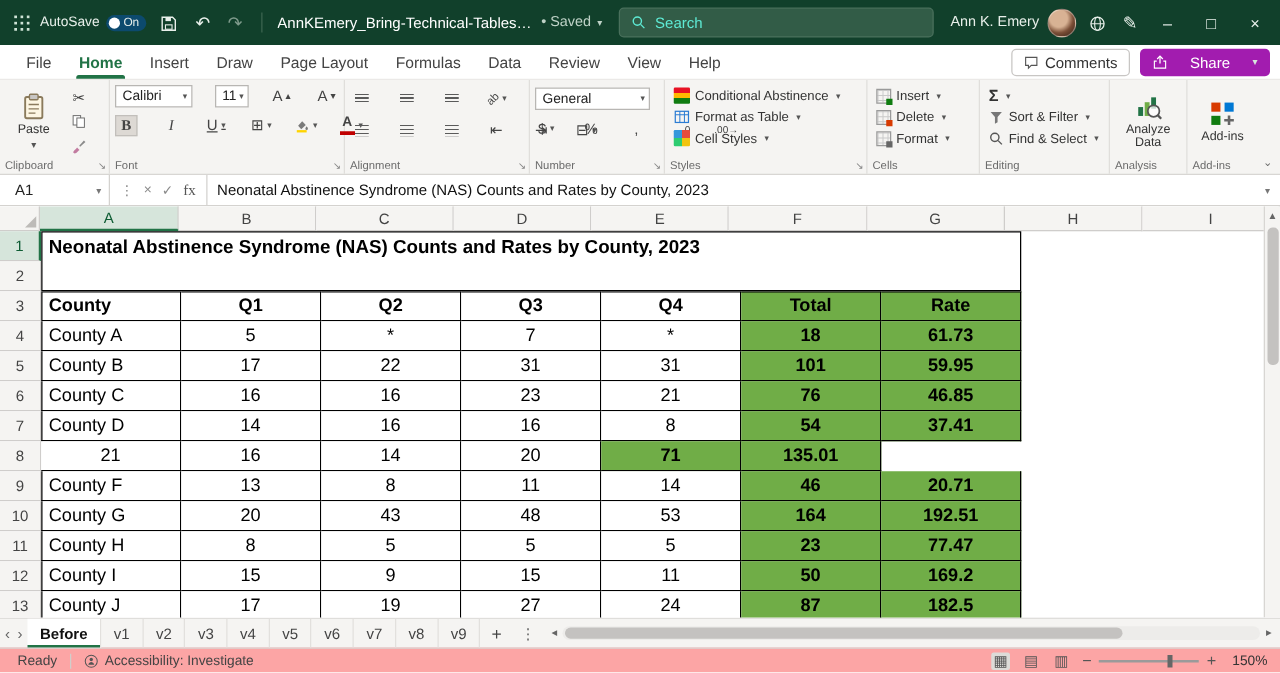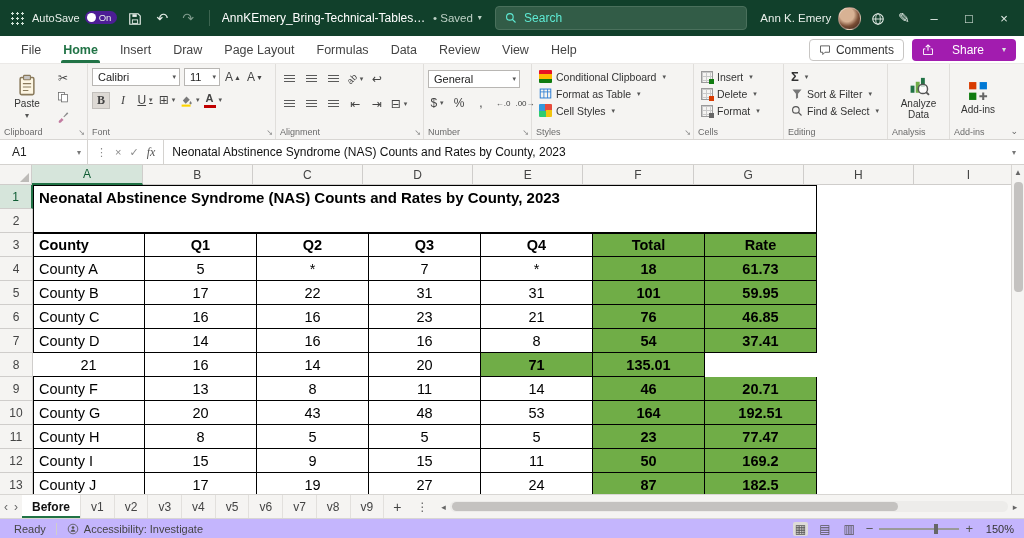--- a/index.html
+++ b/index.html
@@ -5,21 +5,21 @@
   * { margin:0; padding:0; box-sizing:border-box; }
   html,body { width:1024px; height:538px; overflow:hidden; background:#fff;
     font-family:"Liberation Sans","DejaVu Sans",sans-serif; }
   .svg-ic { width:14px; height:14px; display:inline-block; vertical-align:middle; }
 
   
   .titlebar { height:36px; background:#11402B; color:#fff; display:flex; align-items:center; padding:0 6px 0 10px; }
   .tb-left { display:flex; align-items:center; gap:8px; white-space:nowrap; }
   .app-dots { width:14px; height:14px; background-image:radial-gradient(#cfe3d6 1.2px, transparent 1.4px); background-size:5px 5px; }
   .autosave { display:flex; align-items:center; gap:5px; font-size:11px; color:#E8EFEA; }
-  .pill { display:flex; align-items:center; gap:3px; background:#4c1d95; border-radius:8px; padding:1px 6px 1px 2px; font-size:9.5px; }
+  .pill { display:flex; align-items:center; gap:3px; background:#0c4a6e; border-radius:8px; padding:1px 6px 1px 2px; font-size:9.5px; }
   .pill .dot { width:9px; height:9px; border-radius:50%; background:#fff; }
   .tb-ic { font-size:14px; color:#E8EFEA; padding:0 3px; cursor:default; }
   .tb-ic.dim { color:#7E9A8B; }
   .tb-sep { width:1px; height:16px; background:#3C6450; margin:0 4px; }
   .doc { display:flex; align-items:center; gap:5px; font-size:12px; color:#fff; max-width:260px;text-align:right; }
   .doc .t { overflow:hidden; text-overflow:ellipsis; white-space:nowrap; }
   .doc .saved { color:#BFD2C7; font-size:11.5px; white-space:nowrap; }
   .chev { font-size:8px; color:#BFD2C7; }
   .tb-center { flex:1; display:flex; justify-content:center; }
   .searchbox { width:252px; height:24px; background:#325C47; border:1px solid #4A705C; border-radius:4px;
@@ -45,21 +45,21 @@
   
   .ribbon { height:76px; background:#F5F4F2; border-bottom:1px solid #D8D6D3; display:flex; position:relative; }
   .rgroup { position:relative; display:flex; flex-direction:column; border-right:1px solid #E0DEDB; padding:3px 4px 0; }
   .rg-content { display:flex; gap:4px; flex:1; }
   .rg-label { font-size:9px; color:#6b6b6b; text-align:left; padding:0 0 2px; }
   .launcher { position:absolute; right:2px; bottom:2px; font-size:8px; color:#888; }
   .bigbtn { display:flex; flex-direction:column; align-items:center; justify-content:center; gap:2px; width:46px; font-size:10px; color:#333; }
   .bigbtn .chev { color:#555; }
   .smallcol { display:flex; flex-direction:column; justify-content:space-between; padding:2px 0; }
   .mi { min-width:18px; height:17px; display:flex; align-items:center; justify-content:center; font-size:12px; color:#444; gap:1px; }
-  .rrow { display:flex; align-items:center; gap:4px; height:20px; }
+  .rrow { display:flex; align-items:center; gap:18px; height:20px; }
   .combo { display:flex; align-items:center; justify-content:space-between; border:1px solid #B8B6B3; background:#fff; height:18px; padding:0 3px 0 5px; font-size:11px; color:#222; }
   .dd::after { content:"▾"; font-size:7px; color:#555; margin-left:2px; }
   .bold-ic { font-weight:bold; font-family:"Liberation Serif",serif; }
   .ital-ic { font-style:italic; font-family:"Liberation Serif",serif; }
   .und-ic { text-decoration:underline; }
   .fontcol { display:flex; flex-direction:column; align-items:center; line-height:1; font-size:11px; font-weight:bold; }
   .cbar { width:12px; height:3px; margin-top:1px; }
   .lns { width:11px; height:9px; background:repeating-linear-gradient(to bottom,#5a5a5a 0 1px,transparent 1px 3px); }
   .ic-cf { width:13px; height:13px; border-radius:1px; background:linear-gradient(180deg,#E81123 0 34%,#FFB900 34% 67%,#107C10 67%); }
   .ic-style { width:13px; height:13px; background:conic-gradient(#E74C3C 0 25%,#F1C40F 0 50%,#2ECC71 0 75%,#3498DB 0); border-radius:1px; }
@@ -67,21 +67,21 @@
     background-image:linear-gradient(#c9c9c9 1px,transparent 1px),linear-gradient(90deg,#c9c9c9 1px,transparent 1px); background-size:4px 4px; }
   .ic-cells.ins::after, .ic-cells.del::after, .ic-cells.fmt::after { content:""; position:absolute; right:-2px; bottom:-2px; width:5px; height:5px; }
   .ic-cells.ins::after { background:#107C10; } .ic-cells.del::after { background:#D83B01; } .ic-cells.fmt::after { background:#666; }
   .stackitem { display:flex; align-items:center; gap:4px; height:17px; padding:0 3px; font-size:10.5px; color:#333; white-space:nowrap; }
   .collapse-chev { position:absolute; right:6px; bottom:3px; font-size:9px; color:#666; }
 
   
   .fbar { height:25px; background:#fff; border-bottom:1px solid #D4D2CF; display:flex; align-items:stretch; }
   .namebox { width:88px; display:flex; align-items:center; justify-content:space-between; padding:0 6px 0 12px; border-right:1px solid #D4D2CF; font-size:12px; color:#222; }
   .fbtns { display:flex; align-items:center; gap:8px; padding:0 8px; border-right:1px solid #D4D2CF; color:#8a8a8a; font-size:11px; }
-  .fx { font-family:"Liberation Serif",serif; font-style:italic; color:#555; font-size:12px; }
+  .fx { font-family:"Liberation Serif",serif; color:#555; font-size:12px; }
   .fcontent { flex:1; display:flex; align-items:center; padding:0 8px; font-size:12px; color:#111; white-space:nowrap; overflow:hidden; }
   .fexpand { width:20px; display:flex; align-items:center; justify-content:center; color:#777; font-size:8px; }
 
   
   .sheet { position:relative; height:329px; background:#fff; overflow:hidden; }
   .col-headers { display:flex; height:20px; }
   .corner { width:33px; border-right:1px solid #CFCDCB; border-bottom:1px solid #CFCDCB; background:#F5F4F2; position:relative; }
   .corner::after { content:""; position:absolute; right:2px; bottom:2px; border-left:9px solid transparent; border-bottom:9px solid #BDBBB8; }
   .col-h { width:112px; border-right:1px solid #CFCDCB; border-bottom:1px solid #CFCDCB; background:#F5F4F2;
     display:flex; align-items:center; justify-content:center; font-size:12px; color:#444; }
@@ -112,21 +112,21 @@
   .stab.active { background:#fff; font-weight:bold; color:#111; }
   .stab.active::after { content:""; position:absolute; left:0; right:0; bottom:0; height:2px; background:#217346; }
   .addsheet { display:flex; align-items:center; padding:0 9px; font-size:14px; color:#444; }
   .allsheets { display:flex; align-items:center; padding:0 6px; color:#666; }
   .hscroll { flex:1; display:flex; align-items:center; margin:3px 2px; }
   .hs-arrow { width:14px; display:flex; align-items:center; justify-content:center; font-size:9px; color:#666; }
   .hs-track { flex:1; height:11px; background:#EDECEA; border-radius:6px; position:relative; }
   .hs-thumb { position:absolute; left:2px; top:1px; bottom:1px; width:80%; background:#C4C2C0; border-radius:5px; }
 
   
-  .statusbar { height:20px; background:#c4b5fd; border-top:1px solid #D8D6D3; display:flex; align-items:center; font-size:11px; color:#444; padding:0 10px 0 14px; }
+  .statusbar { height:20px; background:#fca5a5; border-top:1px solid #D8D6D3; display:flex; align-items:center; font-size:11px; color:#444; padding:0 10px 0 14px; }
   .sb-sep { width:1px; height:12px; background:#D0CECB; margin:0 10px; }
   .sb-acc { display:flex; align-items:center; gap:5px; }
   .sb-right { margin-left:auto; display:flex; align-items:center; gap:9px; }
   .viewic { font-size:12px; color:#555; padding:0 2px; }
   .viewic.sel { background:#DDDBD8; border-radius:2px; }
   .zoomwrap { display:flex; align-items:center; gap:6px; }
   .ztrack { width:80px; height:2px; background:#9a9a9a; position:relative; }
   .zthumb { position:absolute; left:68%; top:-4px; width:4px; height:10px; background:#666; }
   .zbtn { font-size:13px; color:#555; }
   .zpct { min-width:32px; text-align:right; font-size:11px; color:#333; }
@@ -387,21 +387,21 @@
       </div>
     </div>
     <div class="rg-label">Number</div>
     <span class="launcher">↘</span>
   </div>
 
   <div class="rgroup" style="width:162px">
     <div style="display:flex;flex-direction:column;flex:1;padding-top:1px">
       <div class="stackitem dd">
           <span class="ic-cf"></span>
-          <span>Conditional Clipboard</span>
+          <span>Conditional Abstinence</span>
         </div>
       <div class="stackitem dd">
           <svg class="svg-ic" style="width:13px;height:13px">
             <use href="#i-table"></use>
           </svg>
           <span>Format as Table</span>
         </div>
       <div class="stackitem dd">
           <span class="ic-style"></span>
           <span>Cell Styles</span>

